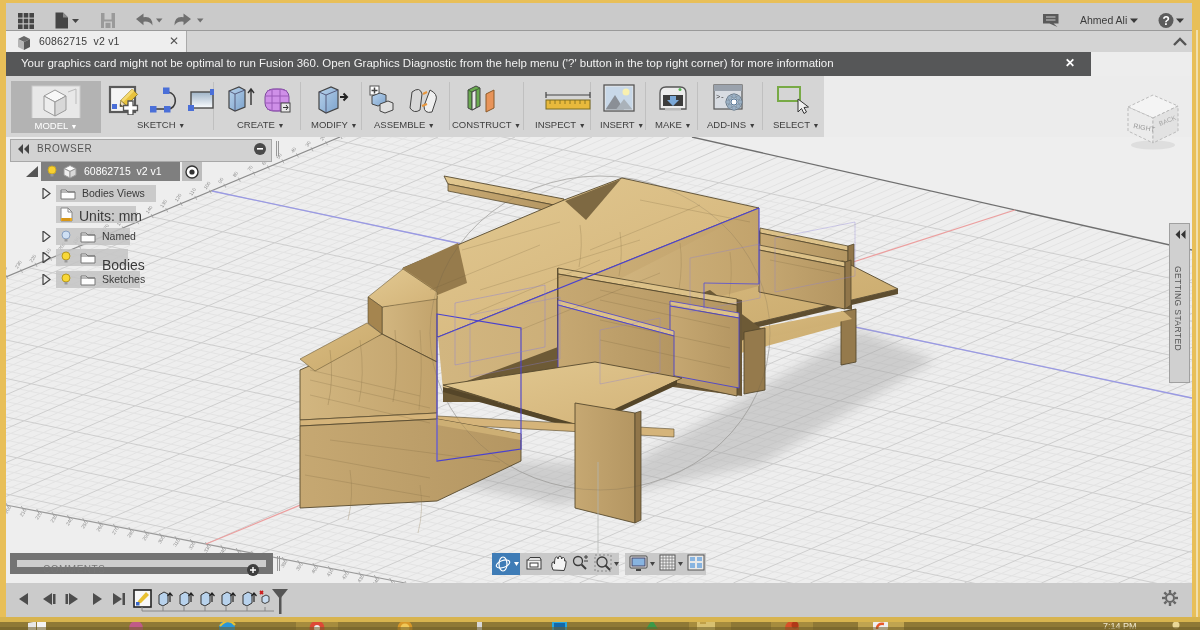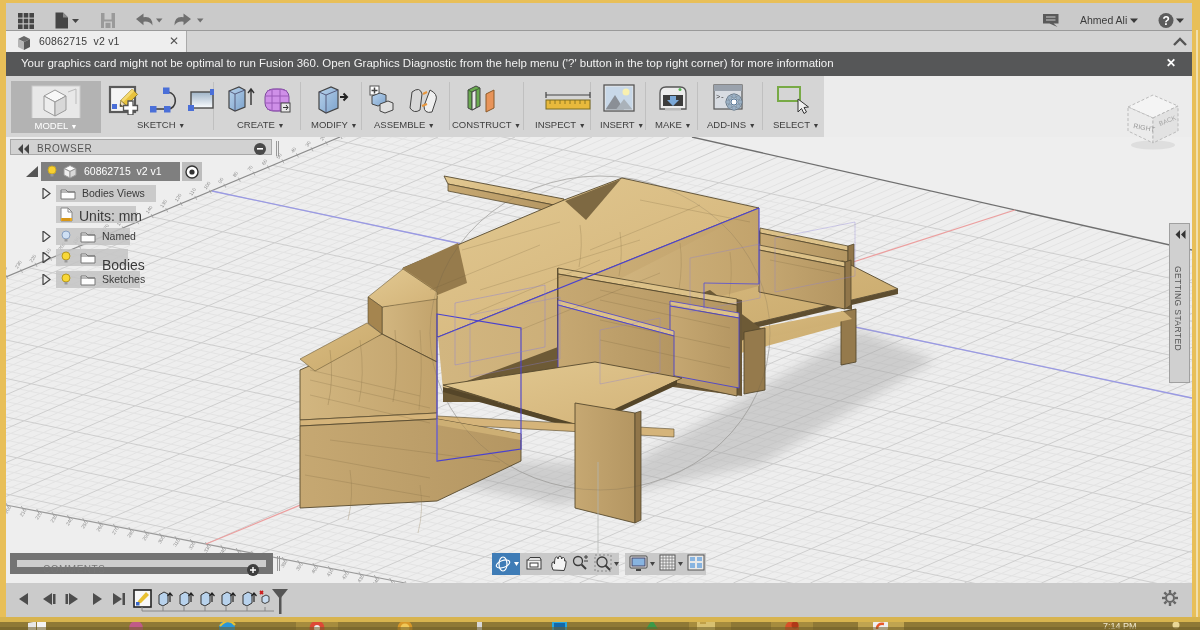--- a/index.html
+++ b/index.html
@@ -588,21 +588,21 @@
 <polygon points="3,5 9,8 9,16 3,13" fill="#b5b5b5"></polygon>
 <polygon points="9,8 15,5 15,13 9,16" fill="#585858"></polygon>
 </svg>
 <span style="position:absolute;left:33px;top:4px;font-size:10.5px;color:#3c3c3c;letter-spacing:0.2px">60862715&nbsp; v2 v1</span>
 <span style="position:absolute;left:163px;top:3px;font-size:12px;color:#555">✕</span>
 </div>
 <svg width="18" height="12" style="position:absolute;right:2px;top:5px">
       <path d="M 2 9 L 8 3 L 14 9" stroke="#555" stroke-width="2.4" fill="none"></path>
     </svg>
 </div>
-<div class="abs" style="left:6px;top:52px;width:1186px;height:24px;background:#565758">
+<div class="abs" style="left:6px;top:52px;width:1085px;height:24px;background:#565758">
 <span style="position:absolute;left:15px;top:5px;font-size:11.5px;color:#f2f2f2">Your graphics card might not be optimal to run Fusion 360. Open Graphics Diagnostic from the help menu ('?' button in the top right corner) for more information</span>
 <span style="position:absolute;right:16px;top:4px;font-size:12px;color:#fff;font-weight:bold">✕</span>
 </div>
 <div class="abs" style="left:0px;top:76px;width:1192px;height:61px;background:#d5d5d5">
 <div class="abs" style="left:824px;top:0;width:368px;height:61px;background:#ececec"></div>
 <div class="abs" style="left:15px;top:17px;width:1px;height:26px;background:#8f8f8f"></div>
 <div class="abs" style="left:18px;top:17px;width:1px;height:26px;background:#8f8f8f"></div>
 <div class="abs" style="left:11px;top:5px;width:90px;height:52px;background:#b3b3b3;text-align:center">
 <svg width="52" height="34" style="margin-top:3px">
 <rect x="2" y="2" width="48" height="34" fill="#e8e8e8" stroke="#cccccc"></rect>
@@ -736,21 +736,21 @@
 </g>
       </g>
 </svg>
 <div class="abs" style="left:707px;top:43px;font-size:9.5px;color:#3e3e3e">ADD-INS <span style="font-size:7px">▼</span></div>
 <svg class="abs" style="left:774px;top:7px" width="40" height="36">
 <rect x="4" y="4" width="22" height="14" fill="none" stroke="#78aa46" stroke-width="2"></rect>
 <path d="M 24 16 l 0 13 l 3.5 -3.5 l 2.5 5 l 2.5 -1.5 l -2.5 -4.5 l 4.5 -0.5 Z" fill="#f0f0f0" stroke="#333"></path>
 </svg>
 <div class="abs" style="left:773px;top:43px;font-size:9.5px;color:#3e3e3e">SELECT <span style="font-size:7px">▼</span></div>
 </div>
-<div class="abs" style="left:10px;top:139px;width:262px;height:16px;background:#d2d2d2;border:1px solid #a8a8a8">
+<div class="abs" style="left:10px;top:139px;width:262px;height:23px;background:#d2d2d2;border:1px solid #a8a8a8">
 <svg width="14" height="10" style="position:absolute;left:6px;top:4px">
       <path d="M 6 0 L 1 5 L 6 10 M 12 0 L 7 5 L 12 10" fill="#444"></path>
     </svg>
 <span style="position:absolute;left:26px;top:3px;font-size:10px;color:#555;letter-spacing:0.5px">BROWSER</span>
 <svg width="14" height="14" style="position:absolute;right:4px;top:2px">
       <circle cx="7" cy="7" r="6" fill="#4a4a4a"></circle>
       <rect x="4" y="6" width="6" height="1.6" fill="#fff"></rect>
     </svg>
 </div>
 <div class="abs" style="left:276px;top:141px;width:3px;height:15px;border-left:1px solid #999;border-right:1px solid #999"></div>

